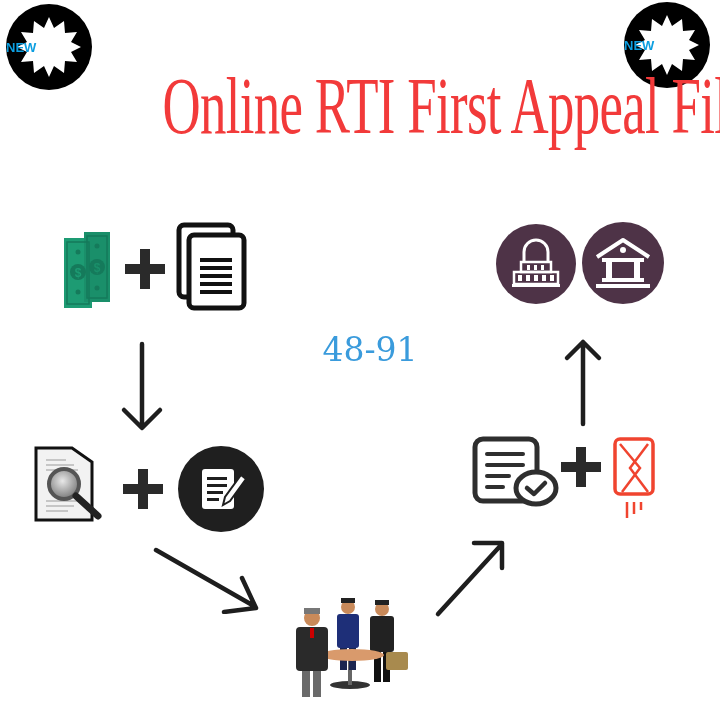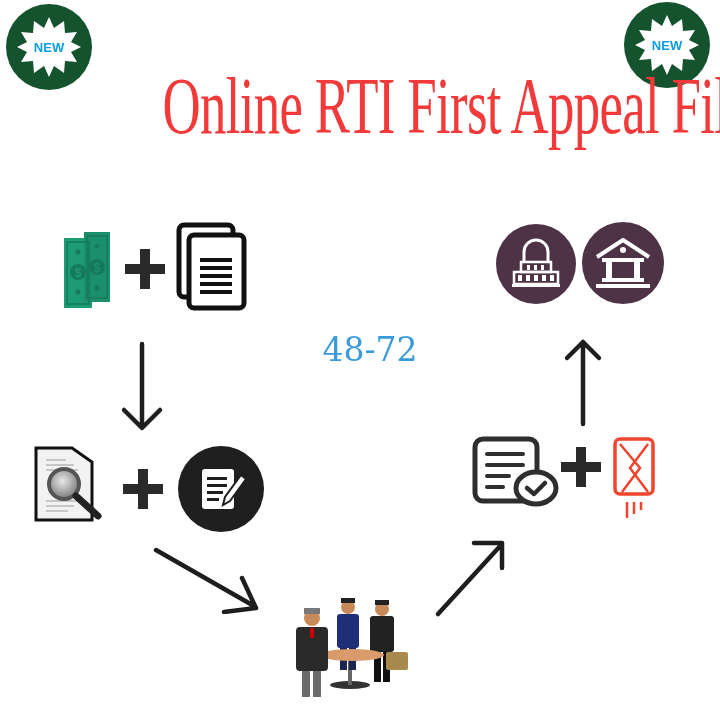--- a/index.html
+++ b/index.html
@@ -1,18 +1,18 @@
 <!DOCTYPE html>
 <html><head>
 <meta charset="utf-8">
 <style>
   html, body { margin:0; padding:0; }
   body { width:720px; height:720px; background:#ffffff; position:relative; overflow:hidden; font-family:"Liberation Sans", sans-serif; }
   .abs { position:absolute; }
-  .badge { width:86px; height:86px; border-radius:50%; background:#14532d; display:flex; align-items:center; justify-content:center; }
+  .badge { width:86px; height:86px; border-radius:50%; background:#000000; display:flex; align-items:center; justify-content:flex-start; }
   .badge svg { position:absolute; left:0; top:0; }
   .badge-text { position:relative; font-family:"Liberation Sans", sans-serif; font-weight:bold; font-size:13px; color:#0c9ee0; letter-spacing:0px; }
   .title { left:0; top:66px; width:720px; text-align:center; }
   .title span { display:inline-block; font-family:"Liberation Serif", serif; font-size:80px; line-height:1; color:#f23a3a; transform:scaleX(0.66); transform-origin:center; white-space:nowrap; letter-spacing:-1px; }
   .hours { left:220px; top:330px; width:300px; text-align:center; color:#3a9bdc; font-family:"DejaVu Serif", serif; font-size:33px; line-height:39px; }
 </style>
 </head>
 <body>
 
 <div class="abs badge" style="left:6px; top:4px;">
@@ -67,21 +67,21 @@
   </svg>
 </div>
 
 <div class="abs" style="left:118px; top:340px; width:50px; height:92px;">
   <svg width="50" height="92" viewBox="0 0 50 92">
       <path d="M24 4 L24 86 M6 70 L24 88 L42 70" fill="none" stroke="#1e1e1e" stroke-width="4.5" stroke-linecap="round" stroke-linejoin="round"></path>
     </svg>
 </div>
 
 <div class="abs hours">
-  <div>48-72</div>
+  <div>48-91</div>
 </div>
 
 <div class="abs" style="left:34px; top:446px; width:70px; height:78px;">
   <svg width="70" height="78" viewBox="0 0 70 78">
     <defs>
       <radialGradient id="lens" cx="45%" cy="40%" r="60%">
           <stop offset="0" stop-color="#e8e8e8"></stop>
           <stop offset="1" stop-color="#7a7a7a"></stop>
         </radialGradient>
     </defs>

